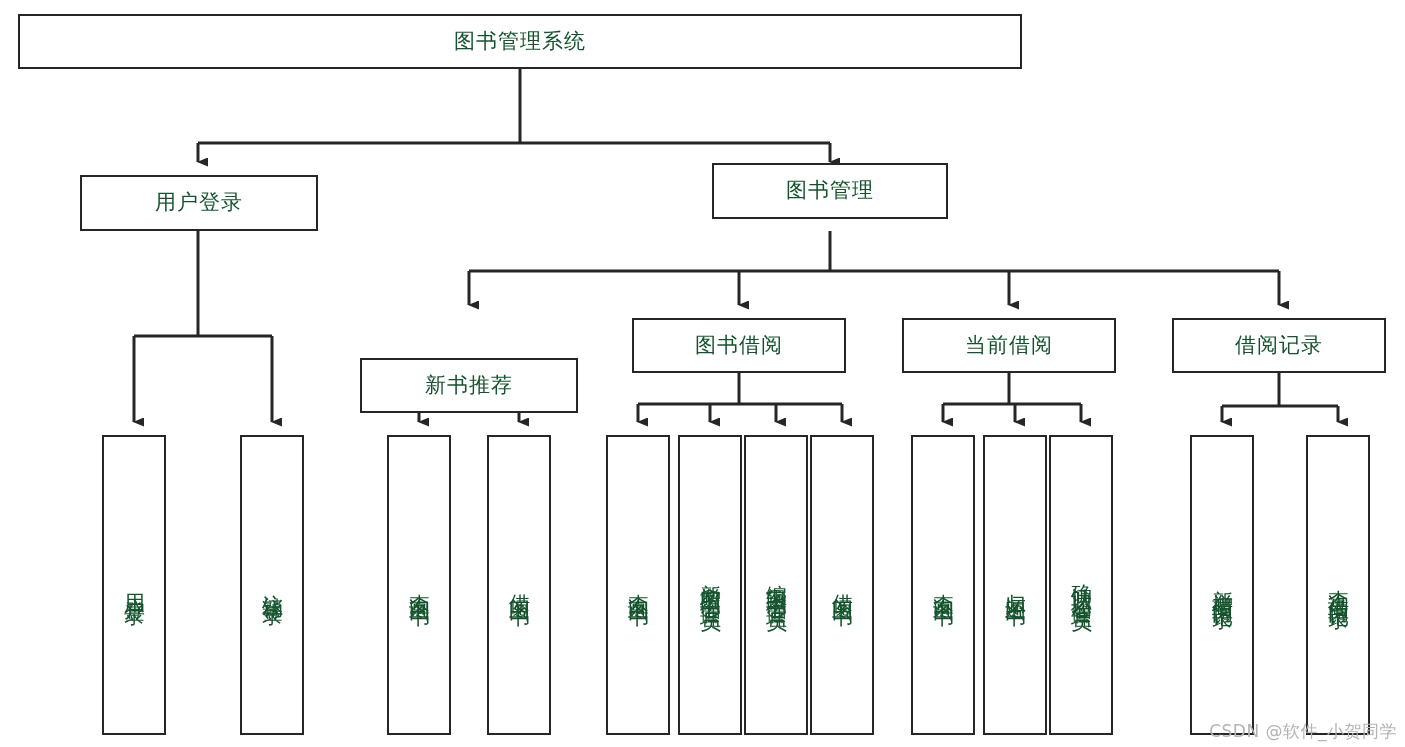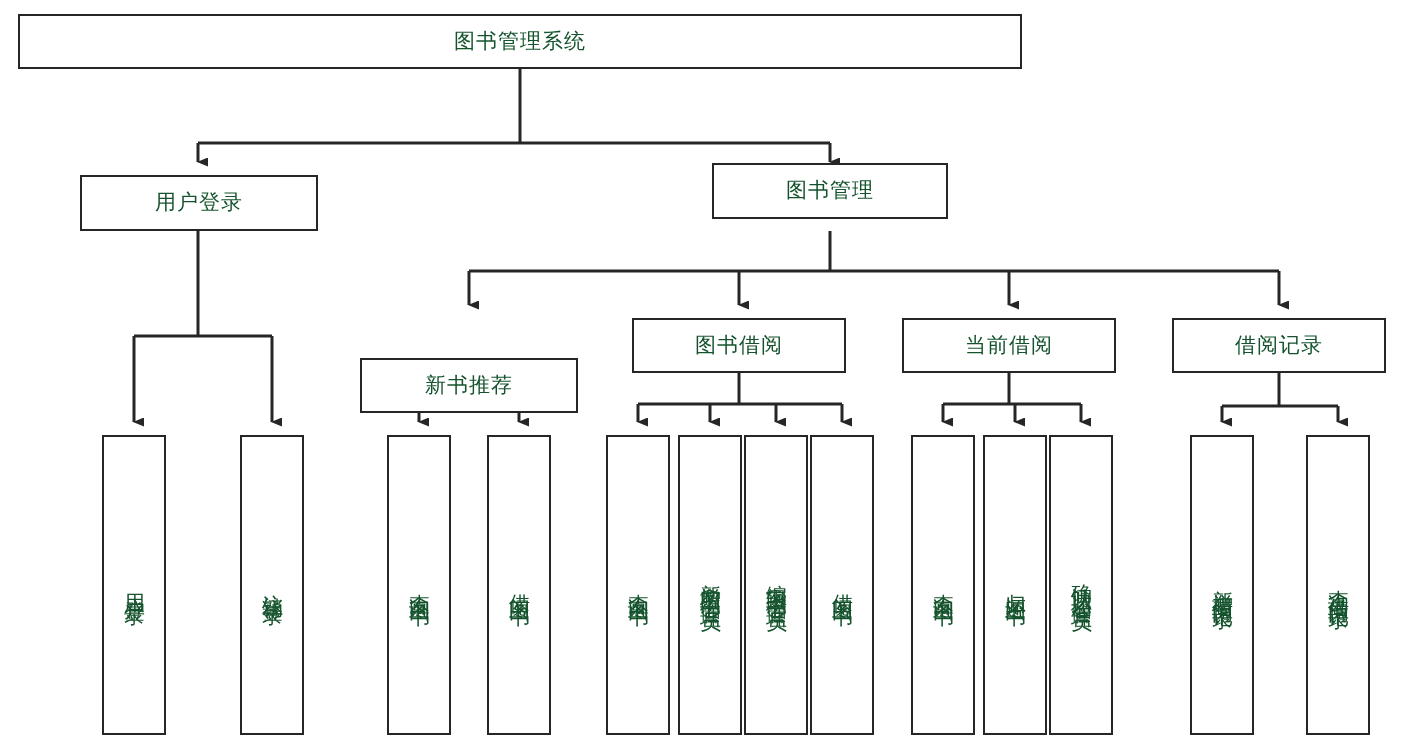--- a/index.html
+++ b/index.html
@@ -175,13 +175,14 @@
         <span class="node-label">确认归还（管理员）</span>
       </div>
       <div class="node-box node-v" style="left: 1190px; top: 435px; width: 64px; height: 300px;">
         <span class="node-label">新增借阅记录</span>
       </div>
       <div class="node-box node-v" style="left: 1306px; top: 435px; width: 64px; height: 300px;">
         <span class="node-label">查询借阅记录</span>
       </div>
     </div>
 
+  <div id="watermark">CSDN @软件_小贺同学</div>
 </div>
 
 </body></html>

